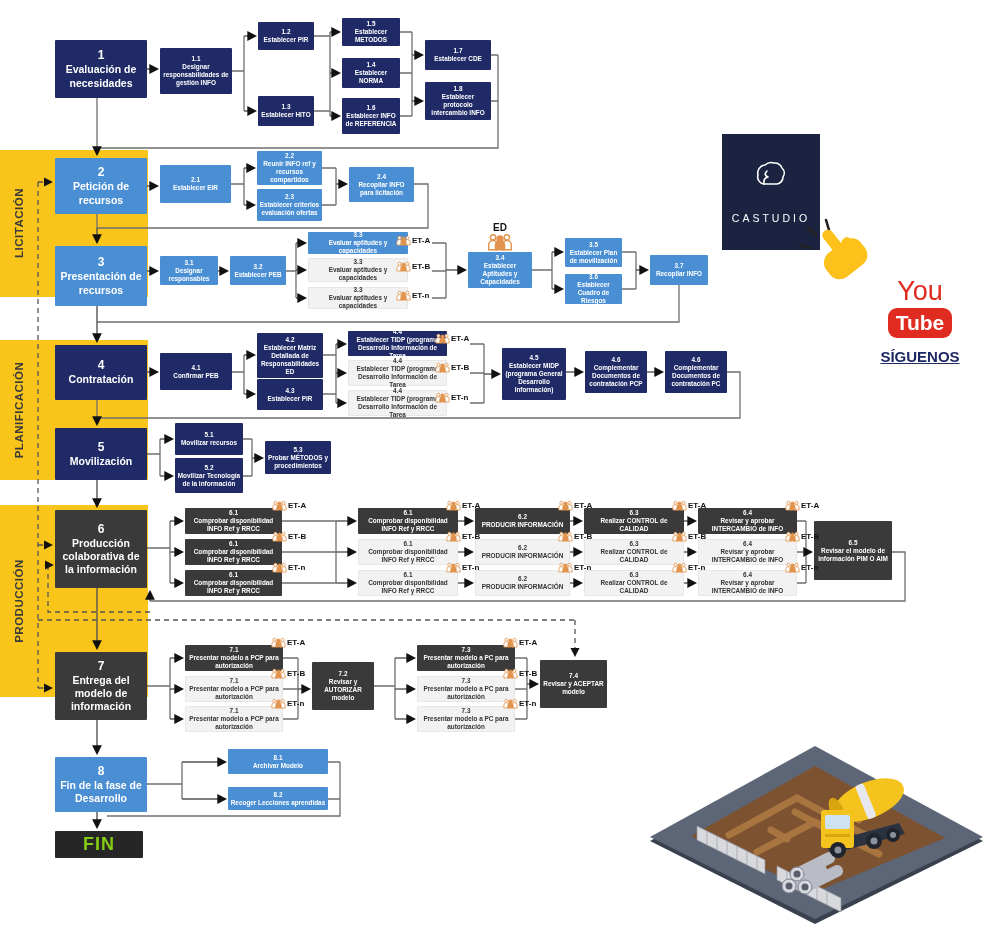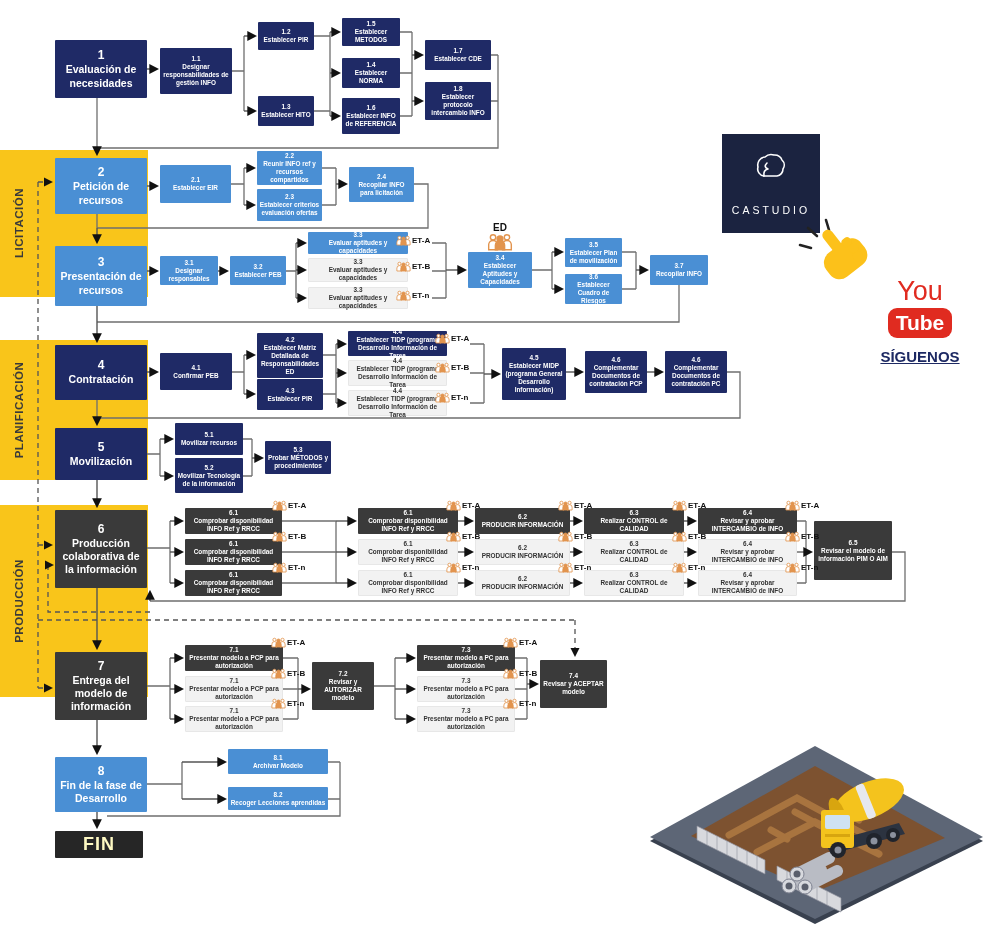--- a/index.html
+++ b/index.html
@@ -11,37 +11,37 @@
   svg.lines{position:absolute;left:0;top:0;z-index:2;pointer-events:none}
   .bx{position:absolute;z-index:3;box-sizing:border-box;display:flex;flex-direction:column;
       justify-content:center;align-items:center;text-align:center;padding:1px 2px;line-height:1.25;
       border-radius:1px}
   .bx .n,.bx .l{display:block;font-weight:700}
   .s1{font-size:6.4px}
   .navy{background:#1f2a66;color:#fff}
   .blue{background:#4a8fd4;color:#fff}
   .dark{background:#3a3a3a;color:#fff}
   .light{background:#f2f2f2;color:#333;border:1px solid #e7e7e7}
-  .black{background:#262626;color:#fef9c3}
+  .black{background:#262626;color:#84cc16}
   .ph .n{font-size:12px}
   .ph .l{font-size:10.5px}
   .fin{font-size:18px;font-weight:700;letter-spacing:1px;justify-content:center}
   .et{position:absolute;z-index:4;display:flex;align-items:center;gap:1px;
       font-size:8px;font-weight:700;color:#111}
   .et i{font-style:normal}
   .ppl{width:15px;height:11px}
   .ed-badge{position:absolute;z-index:4;display:flex;flex-direction:column;align-items:center;
             font-size:10px;font-weight:700;color:#111}
   .ed-badge .ppl{width:26px;height:18px}
   .title{position:absolute;left:560px;top:26px;width:432px;text-align:center;color:#1d2963;
          font-size:18.5px;font-weight:700;line-height:1.55;z-index:3}
   .subtitle{position:absolute;left:660px;top:96px;width:270px;text-align:center;color:#1d2963;
             font-size:9.5px;line-height:1.4;z-index:3}
   .subtitle b{display:block}
-  .cast{position:absolute;left:722px;top:134px;width:98px;height:99px;background:#1b2340;z-index:3;
+  .cast{position:absolute;left:722px;top:134px;width:98px;height:116px;background:#1b2340;z-index:3;
         display:flex;flex-direction:column;align-items:center;justify-content:center;gap:20px;cursor:pointer}
   .cast span{color:#fff;font-size:10.5px;letter-spacing:3px;font-weight:400}
   .hand{position:absolute;left:793px;top:218px;width:104px;height:76px;z-index:4}
   .yt{position:absolute;left:872px;top:278px;width:96px;text-align:center;z-index:3}
   .yt .you{color:#e02b20;font-size:27px;font-weight:400;line-height:1}
   .yt .tube{margin:3px auto 0;width:64px;height:30px;background:#e02b20;border-radius:9px;color:#fff;
             font-size:21px;font-weight:700;display:flex;align-items:center;justify-content:center}
   .yt .sig{margin-top:10px;color:#1d2963;font-size:15px;font-weight:700;text-decoration:underline}
   .constr{position:absolute;left:645px;top:740px;z-index:3}
 </style>

